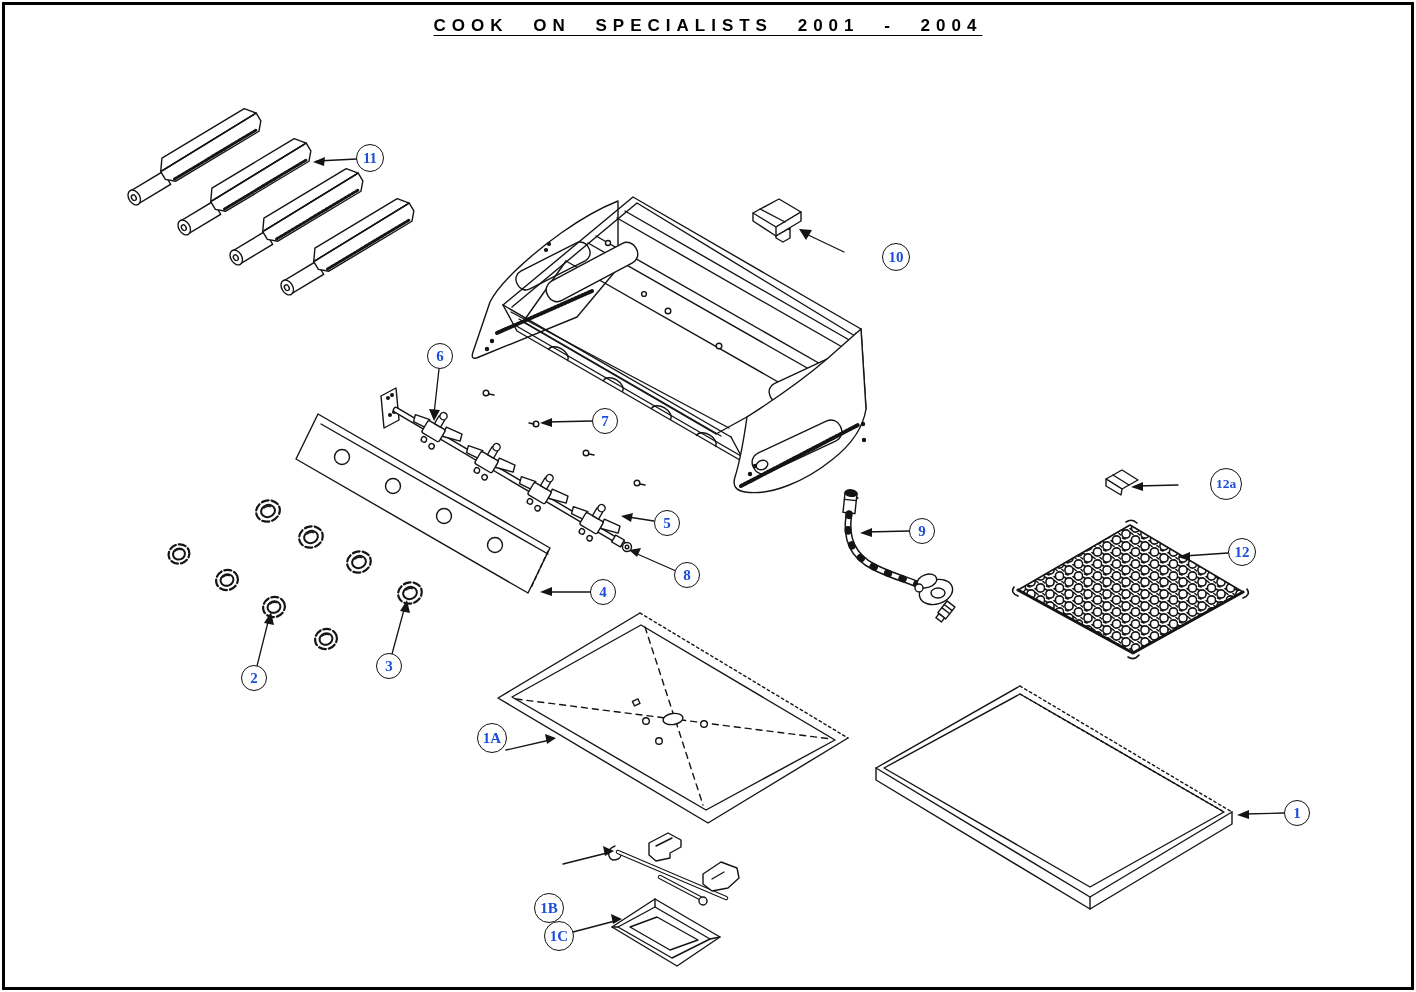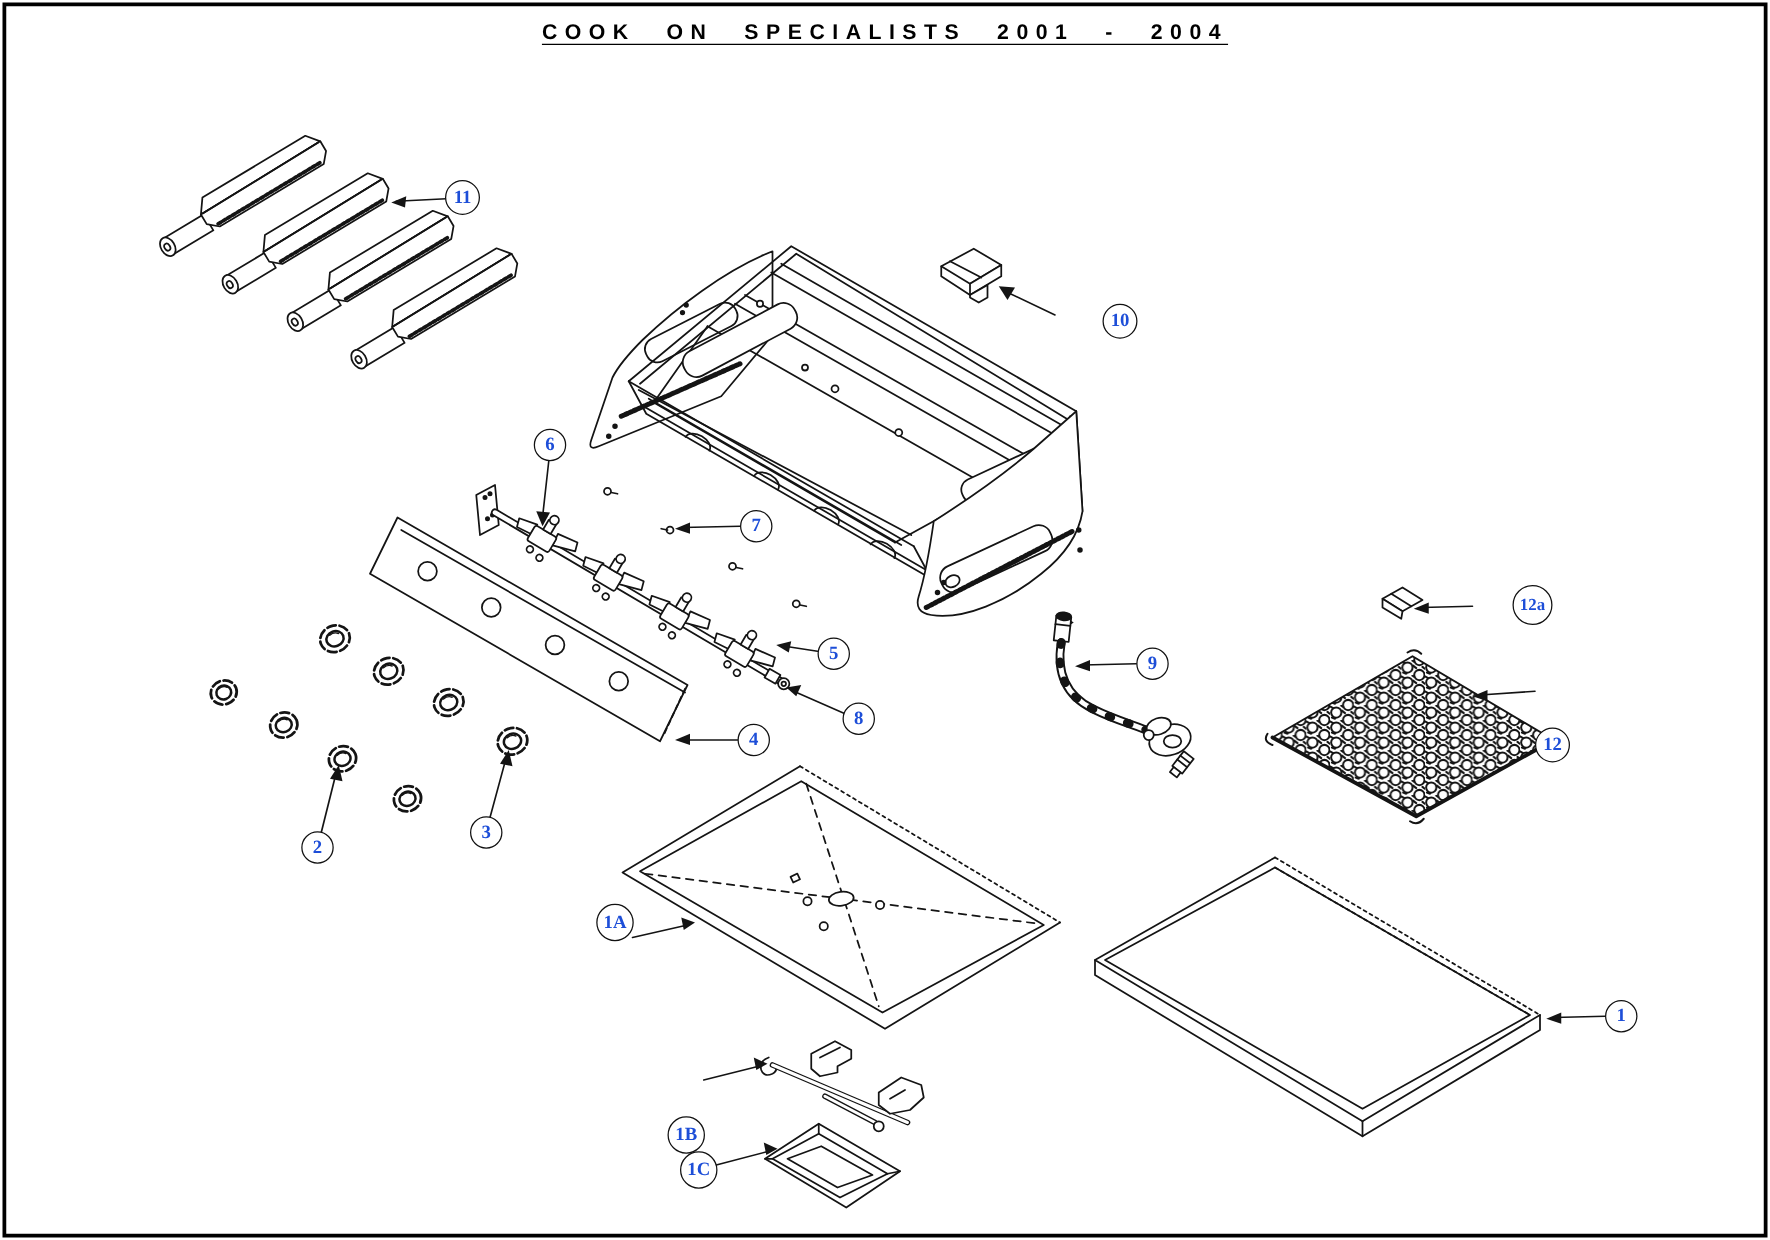--- a/index.html
+++ b/index.html
@@ -385,15 +385,15 @@
   <div class="co" style="left:241px;top:665px;width:26px;height:26px;">2</div>
   <div class="co" style="left:376px;top:653px;width:26px;height:26px;">3</div>
   <div class="co" style="left:590px;top:579px;width:26px;height:26px;">4</div>
   <div class="co" style="left:654px;top:510px;width:26px;height:26px;">5</div>
   <div class="co" style="left:427px;top:343px;width:26px;height:26px;">6</div>
   <div class="co" style="left:592px;top:408px;width:26px;height:26px;">7</div>
   <div class="co" style="left:674px;top:562px;width:26px;height:26px;">8</div>
   <div class="co" style="left:909px;top:518px;width:26px;height:26px;">9</div>
   <div class="co" style="left:842px;top:243px;width:28px;height:28px;margin-left:40px;">10</div>
   <div class="co" style="left:356px;top:144px;width:28px;height:28px;">11</div>
-  <div class="co" style="left:1228px;top:538px;width:28px;height:28px;margin-top:44px;">12</div>
+  <div class="co" style="left:1228px;top:538px;width:28px;height:28px;">12</div>
   <div class="co small" style="left:1177px;top:468px;width:32px;height:32px;margin-left:33px;">12a</div>
 </div>
 
 </body></html>

